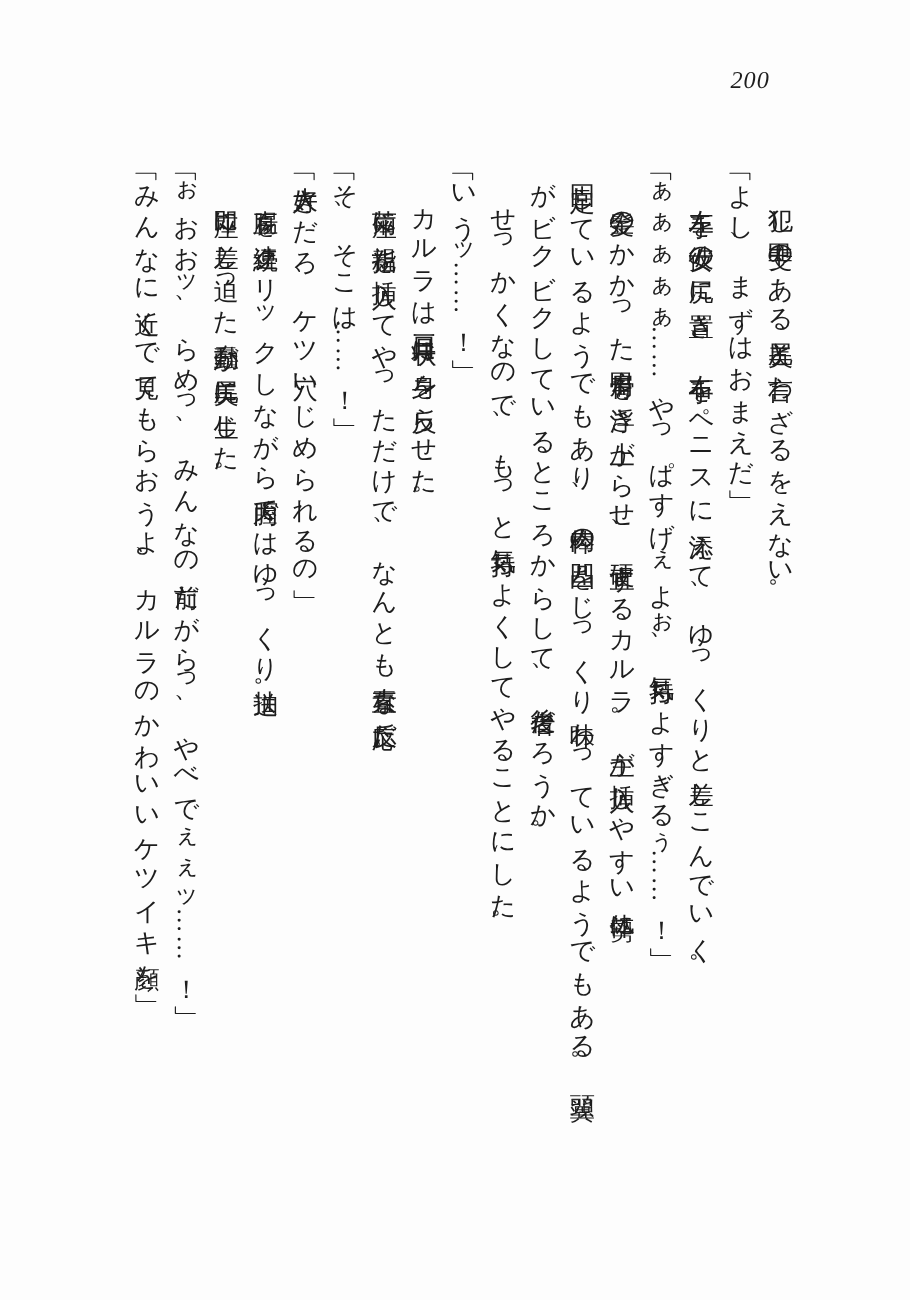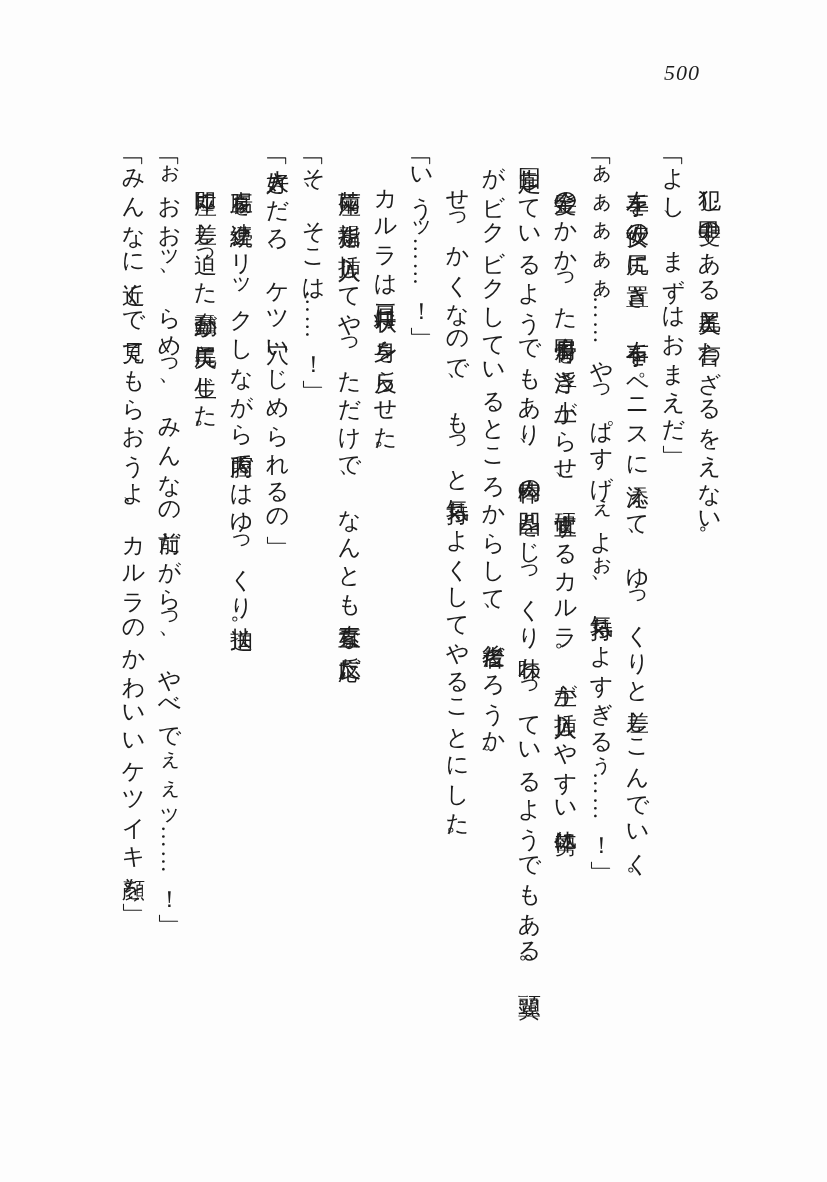--- a/index.html
+++ b/index.html
@@ -44,21 +44,21 @@
     padding: 0;
   }
   .text-block p.narration {
     text-indent: 23px;
   }
 </style>
 </head>
 <body>
 
 <div class="book-page">
-  <div class="page-number">500</div>
+  <div class="page-number">200</div>
   <div class="text-block">
       <p class="narration">犯し甲斐のある美尻と言わざるをえない。</p>
       <p class="dialogue">「よし、まずはおまえだ」</p>
       <p class="narration">左手を彼女の尻に置き、右手をペニスに添えて、ゆっくりと差しこんでいく。</p>
       <p class="dialogue">「ぁぁぁぁぁ……やっぱすげぇよぉ、気持ちよすぎるぅ……！」</p>
       <p class="narration">金髪のかかった肩甲骨を浮き上がらせ、硬直するカルラ。主が挿入しやすい体勢に</p>
       <p class="narration-continued">固定しているようでもあり、肉棒の凹凸をじっくり味わっているようでもある。頭翼</p>
       <p class="narration-continued">がビクビクしているところからして、後者だろうか。</p>
       <p class="narration">せっかくなので、もっと気持ちよくしてやることにした。</p>
       <p class="dialogue">「いうッ……！」</p>

